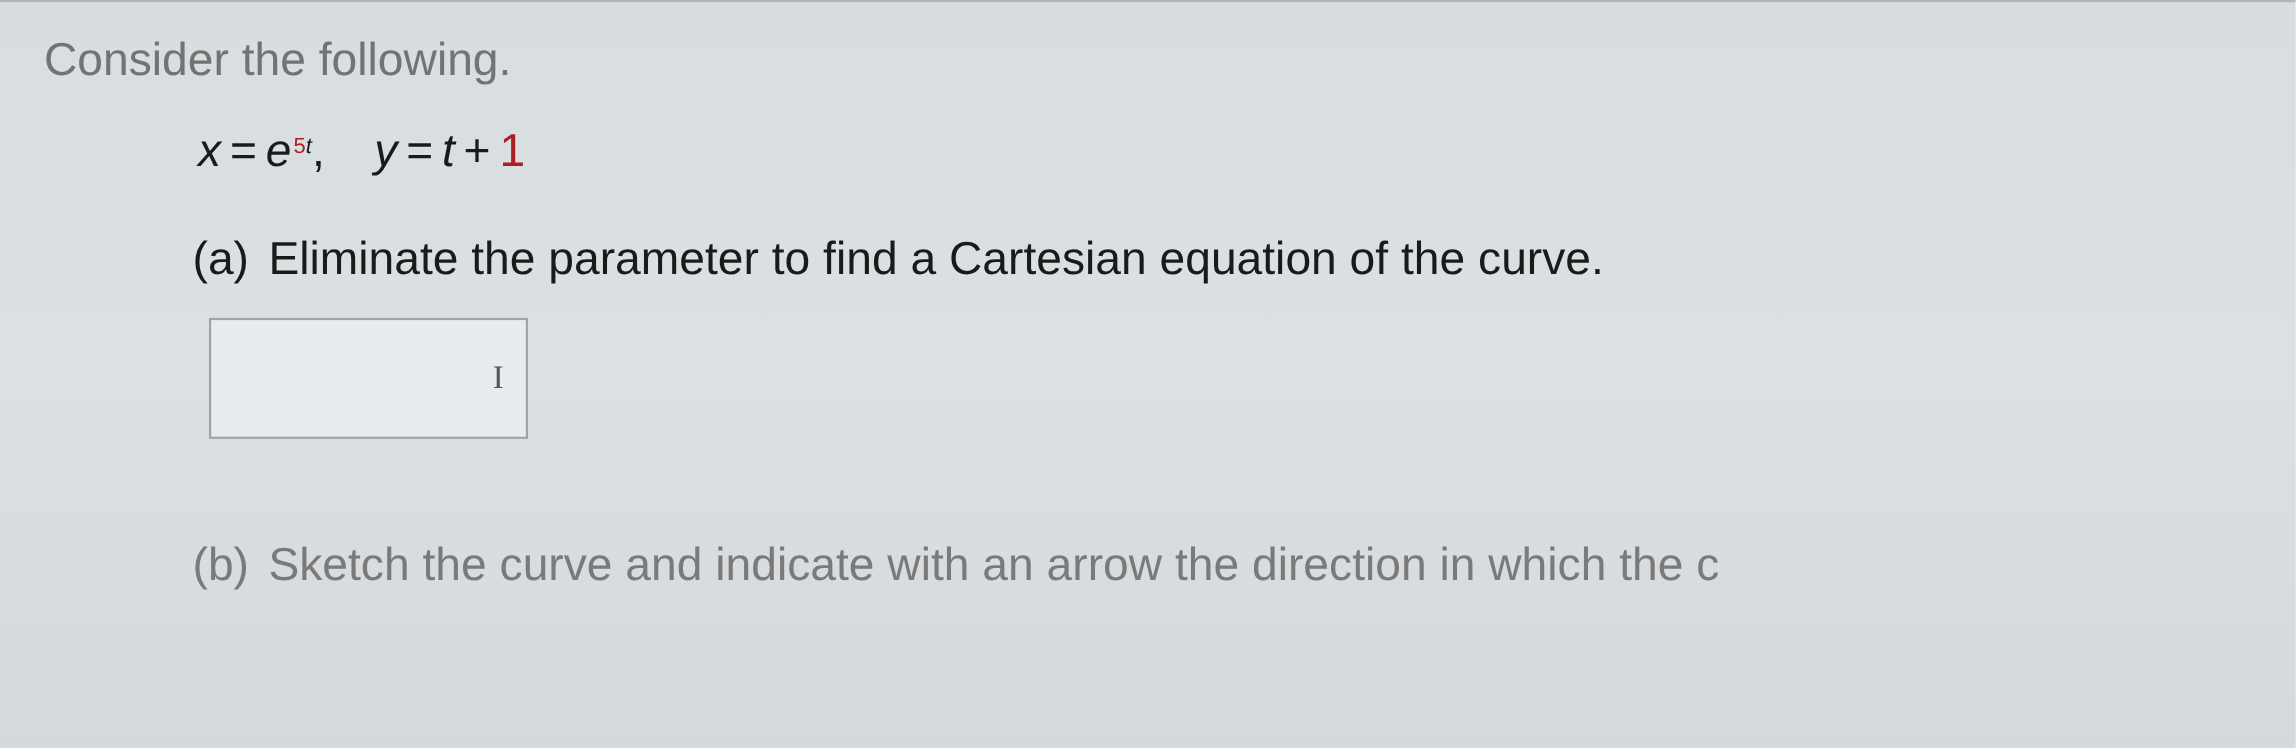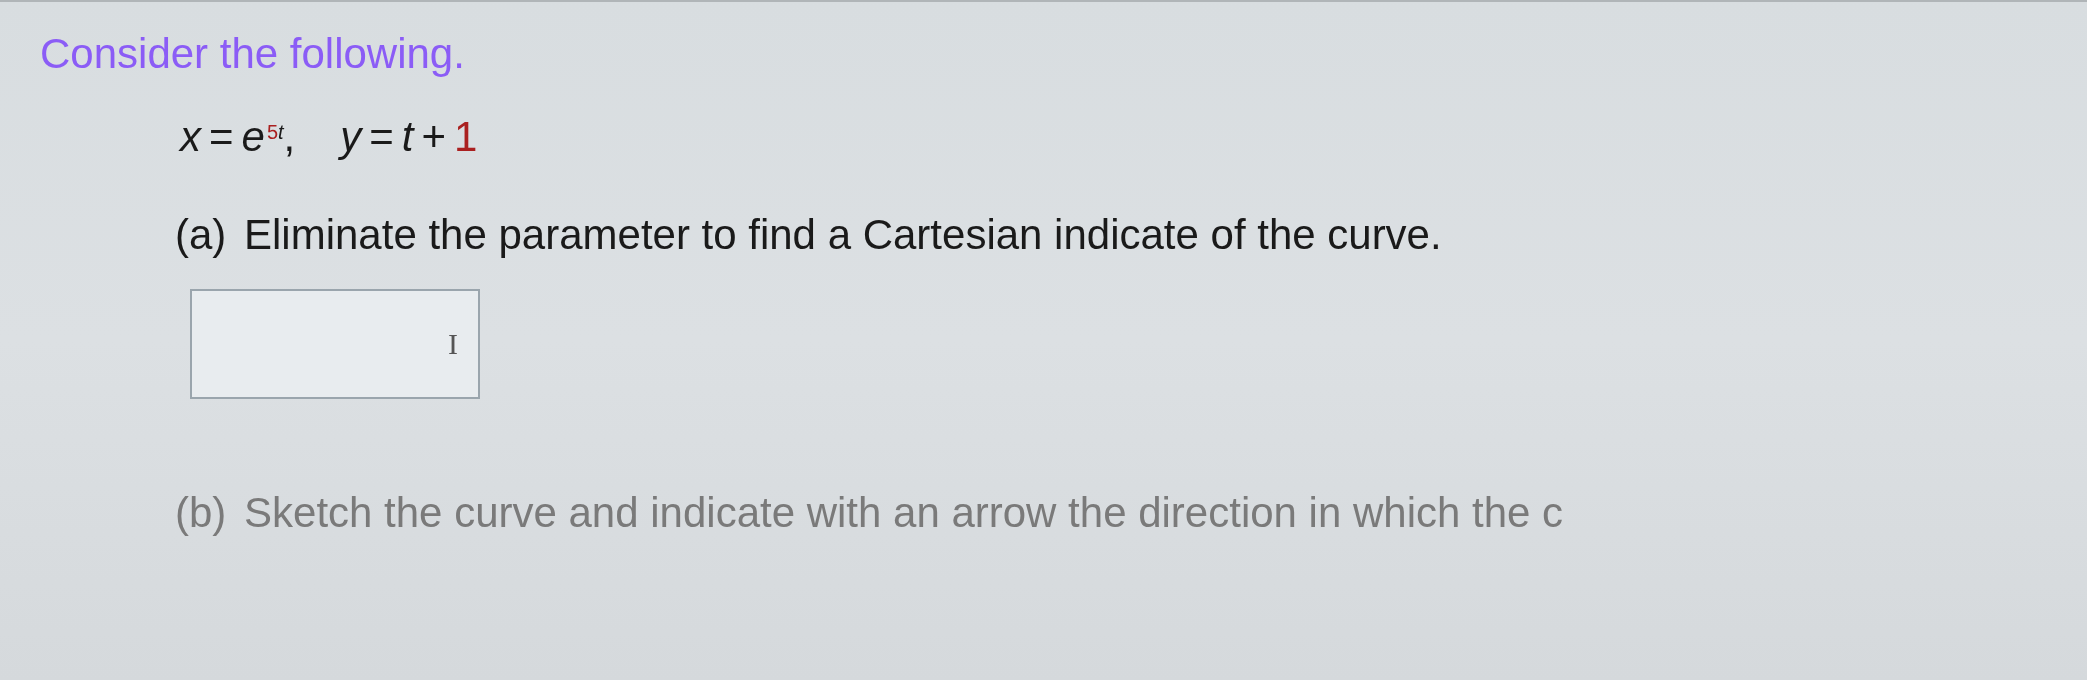--- a/index.html
+++ b/index.html
@@ -23,21 +23,21 @@
       top: 0;
       left: 0;
       right: 0;
       height: 2px;
       background: #b0b5b8;
     }
     .intro {
       font-size: 42px;
       font-weight: 400;
       margin-bottom: 35px;
-      color: #8b5cf6;
+      color: #737373;
     }
     .equations {
       margin-left: 140px;
       font-size: 42px;
       font-style: italic;
       margin-bottom: 50px;
       display: flex;
       align-items: baseline;
       gap: 45px;
       color: #1a1a1a;
@@ -106,21 +106,21 @@
     <span>y</span>
     <span class="upright" style="margin: 0 8px;">=</span>
     <span>t</span>
     <span class="upright" style="margin: 0 8px;">+</span>
     <span class="red upright">1</span>
   </span>
 </div>
 
 <div class="part">
   <span>(a)</span>
-  <span style="margin-left: 6px;">Eliminate the parameter to find a Cartesian indicate of the curve.</span>
+  <span style="margin-left: 6px;">Eliminate the parameter to find a Cartesian equation of the curve.</span>
 </div>
 
 <div class="answer-box">
   <span class="cursor">I</span>
 </div>
 
 <div class="part part-b">
   <span>(b)</span>
   <span style="margin-left: 6px; text-align: center;">Sketch the curve and indicate with an arrow the direction in which the c</span>
 </div>

